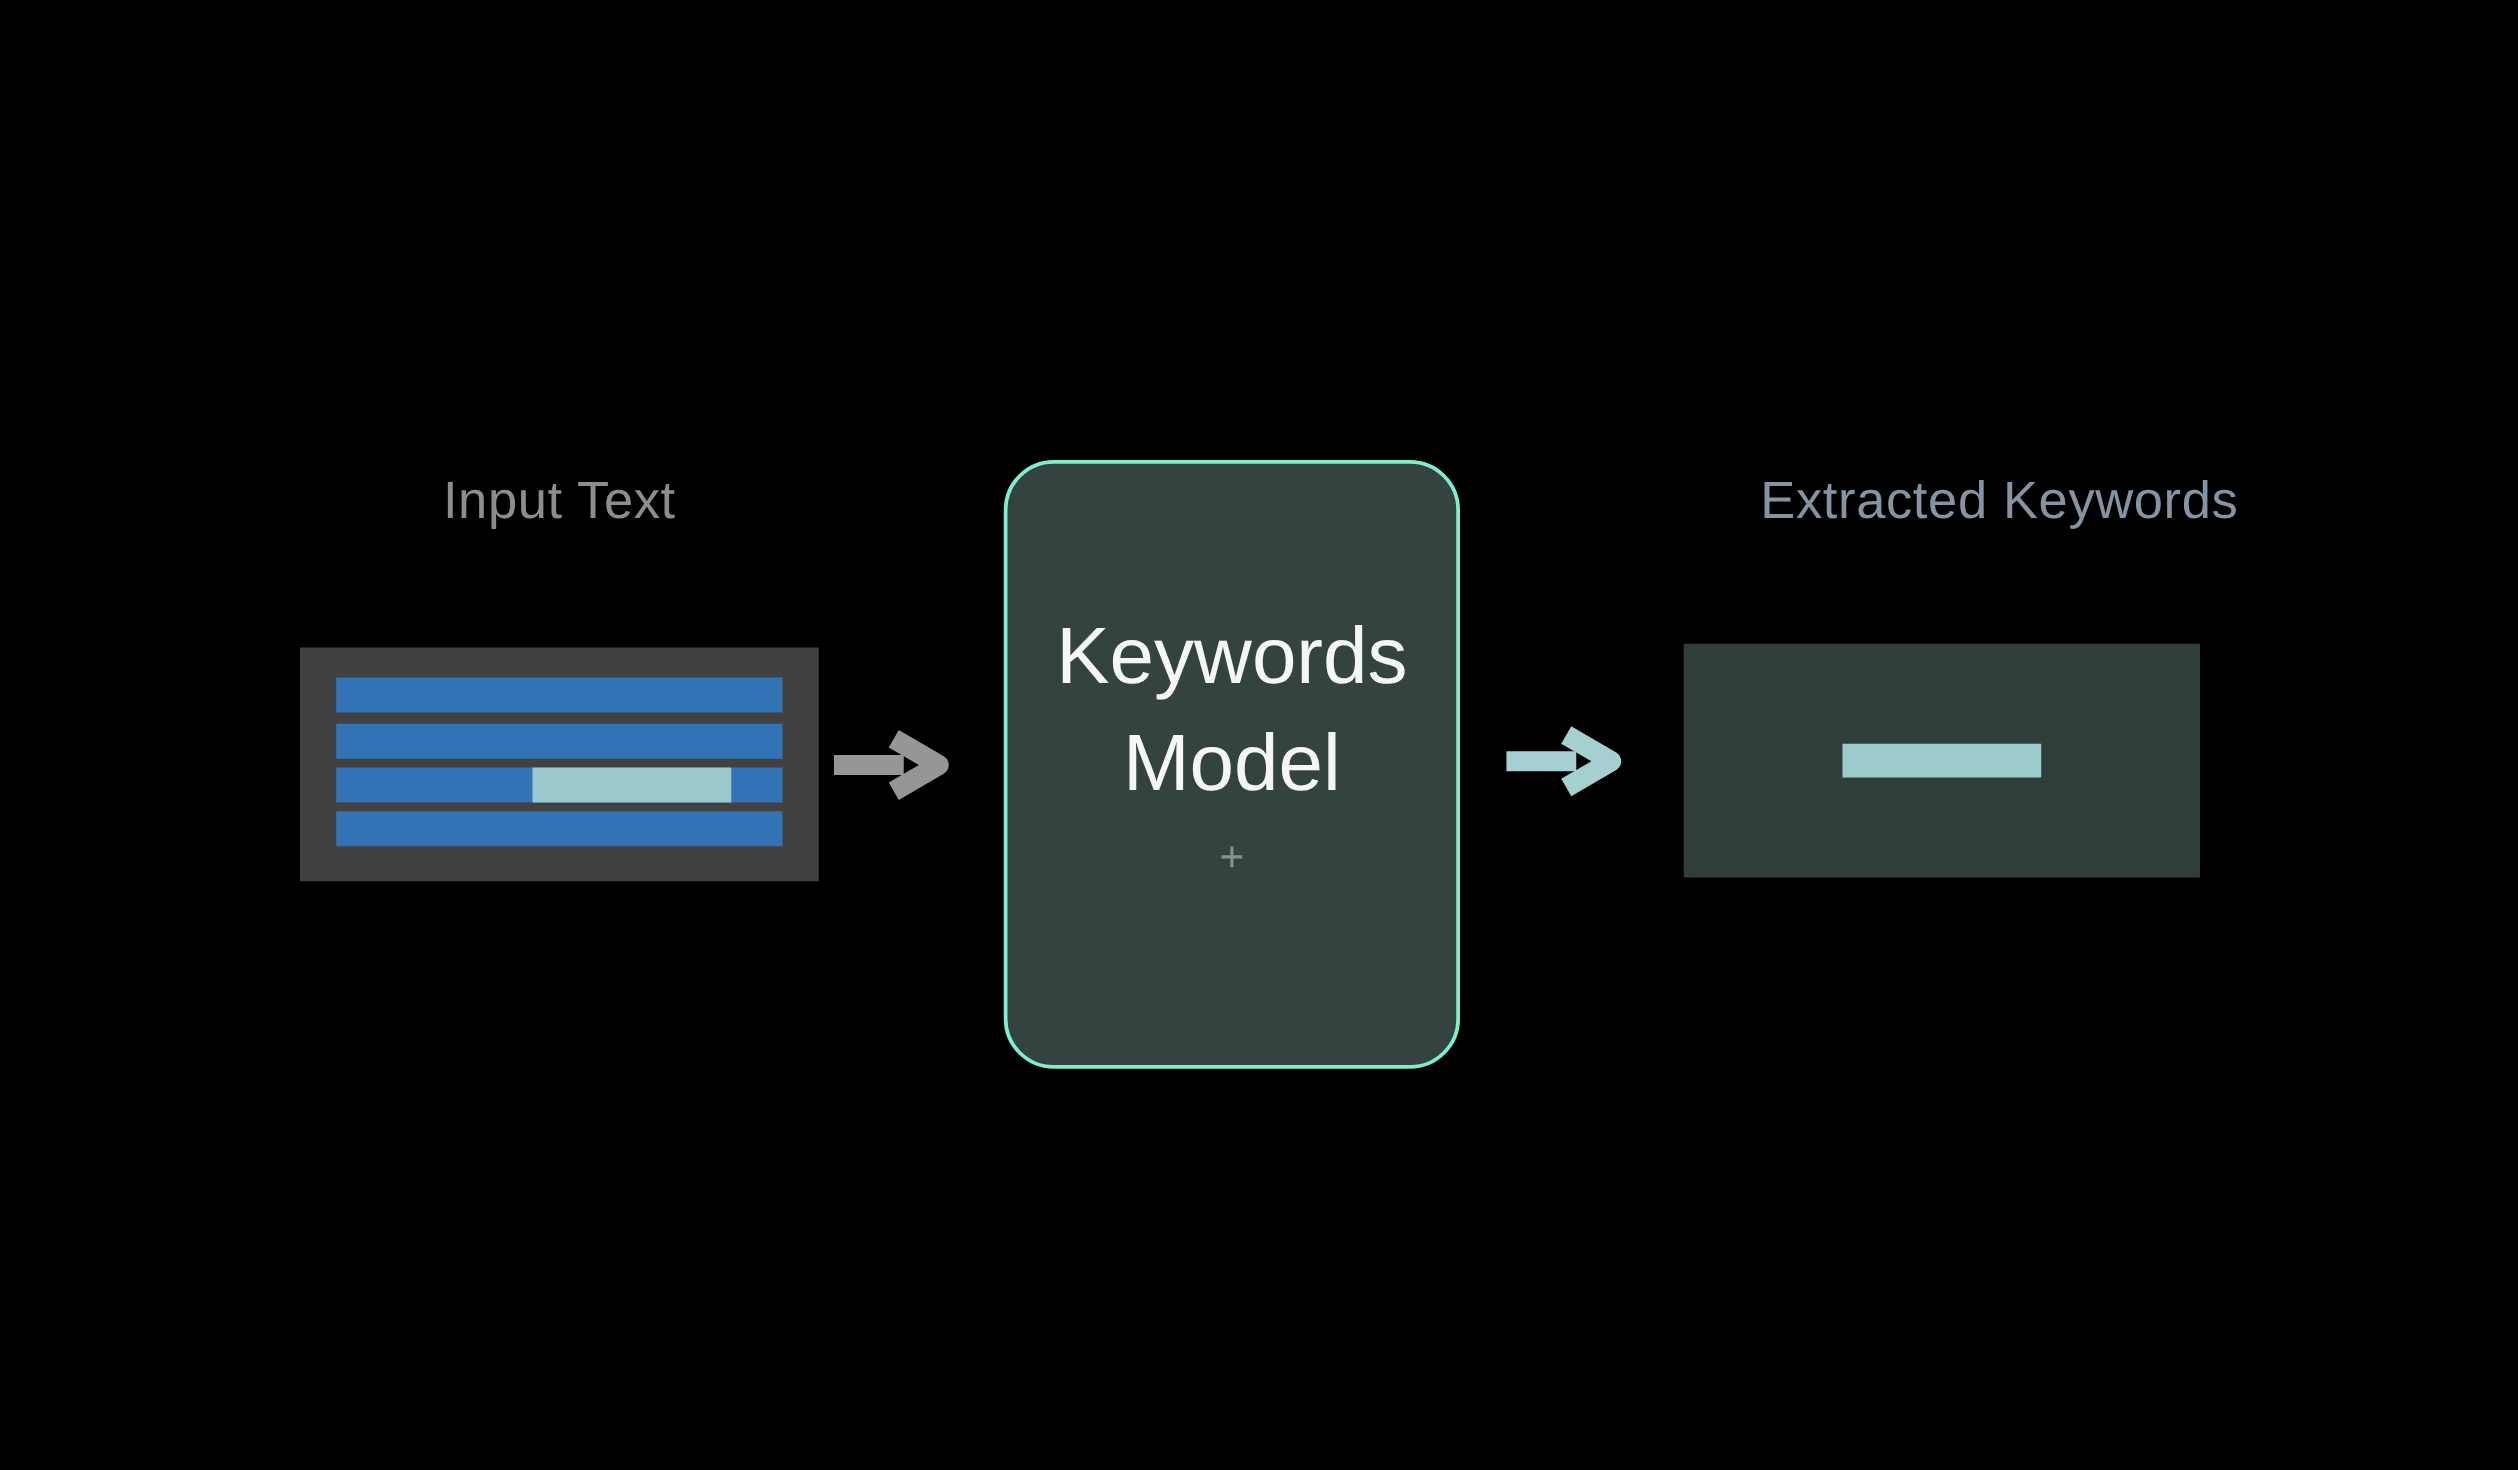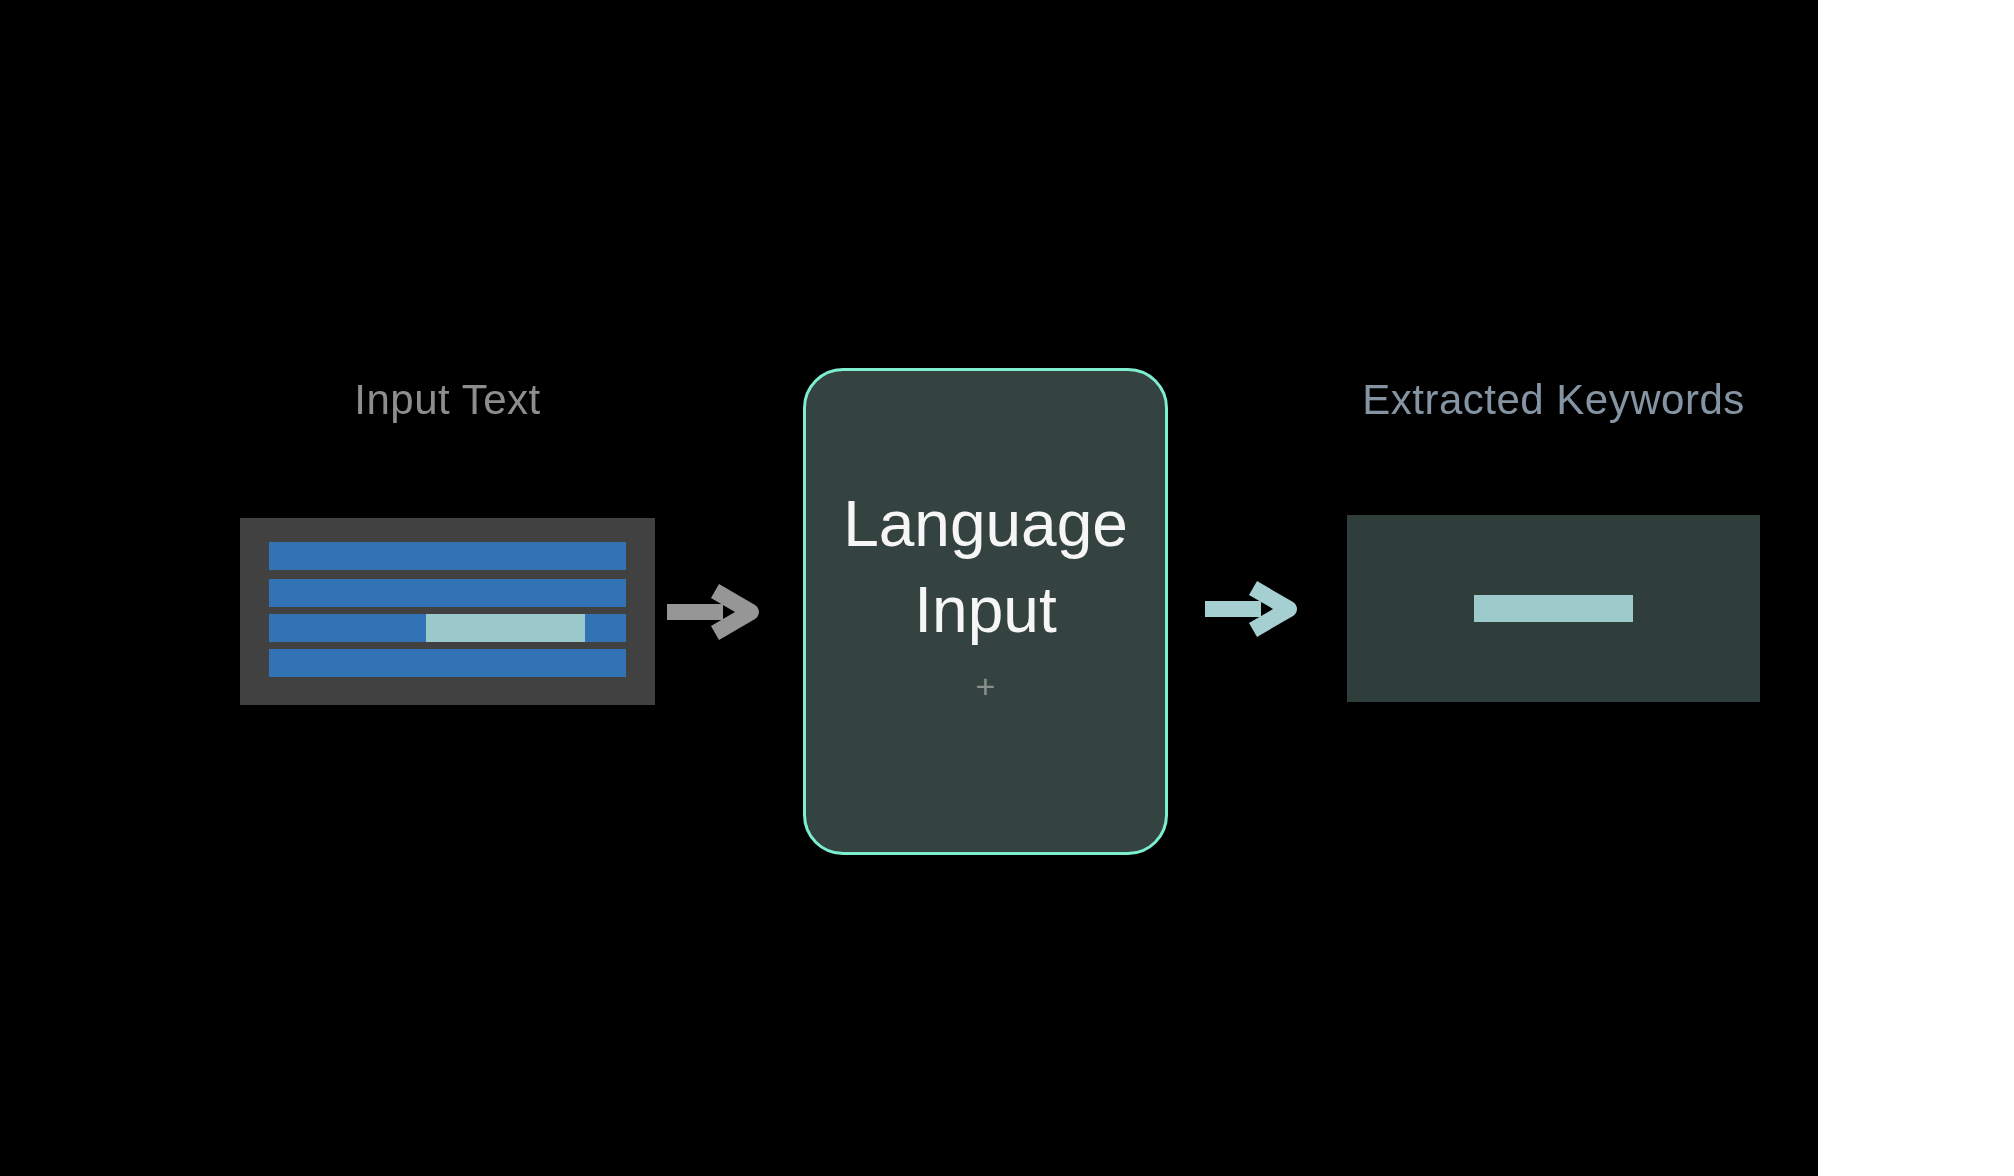--- a/index.html
+++ b/index.html
@@ -5,37 +5,37 @@
   html, body {
     margin: 0;
     padding: 0;
     width: 2014px;
     height: 1176px;
     overflow: hidden;
     font-family: "Liberation Sans", sans-serif;
   }
   .canvas {
     position: relative;
-    width: 1818px;
+    width: 2014px;
     height: 1176px;
     background: #000000;
   }
   .label {
     position: absolute;
     top: 377px;
     height: 46px;
     line-height: 46px;
     font-size: 42px;
     font-weight: 500;
     text-align: center;
     letter-spacing: 0.5px;
     white-space: nowrap;
   }
   .input-label  { left: 240px; width: 415px; }
-  .output-label { left: 1347px; width: 413px; }
+  .output-label { left: 1393px; width: 413px; }
 
   .input-box {
     position: absolute;
     left: 240px; top: 518px;
     width: 415px; height: 187px;
   }
   .tline {
     position: absolute;
     left: 29px;
     width: 357px;
@@ -108,21 +108,21 @@
     </div>
     <div class="tline t4" style="background-color: rgb(50, 115, 181);"></div>
   </div>
 
   <svg class="arrow arrow1" width="97" height="58" viewBox="0 0 97 58" style="color: rgb(150, 150, 150);">
     <rect x="0" y="21" width="56" height="16" fill="currentColor"></rect>
     <path d="M48 8 L84 29 L48 50" fill="none" stroke="currentColor" stroke-width="16" stroke-linejoin="round"></path>
   </svg>
 
   <div class="model-box" style="background-color: rgb(52, 67, 64); border-color: rgb(125, 238, 208);">
-    <div class="model-title" style="color: rgb(246, 246, 246);">Language Input</div>
+    <div class="model-title" style="color: rgb(246, 246, 246);">Keywords Model</div>
     <div class="model-sub" style="color: rgb(138, 144, 141);">
       <div>+</div>
     </div>
   </div>
 
   <svg class="arrow arrow2" width="97" height="58" viewBox="0 0 97 58" style="color: rgb(165, 207, 209);">
     <rect x="0" y="21" width="56" height="16" fill="currentColor"></rect>
     <path d="M48 8 L84 29 L48 50" fill="none" stroke="currentColor" stroke-width="16" stroke-linejoin="round"></path>
   </svg>
 

